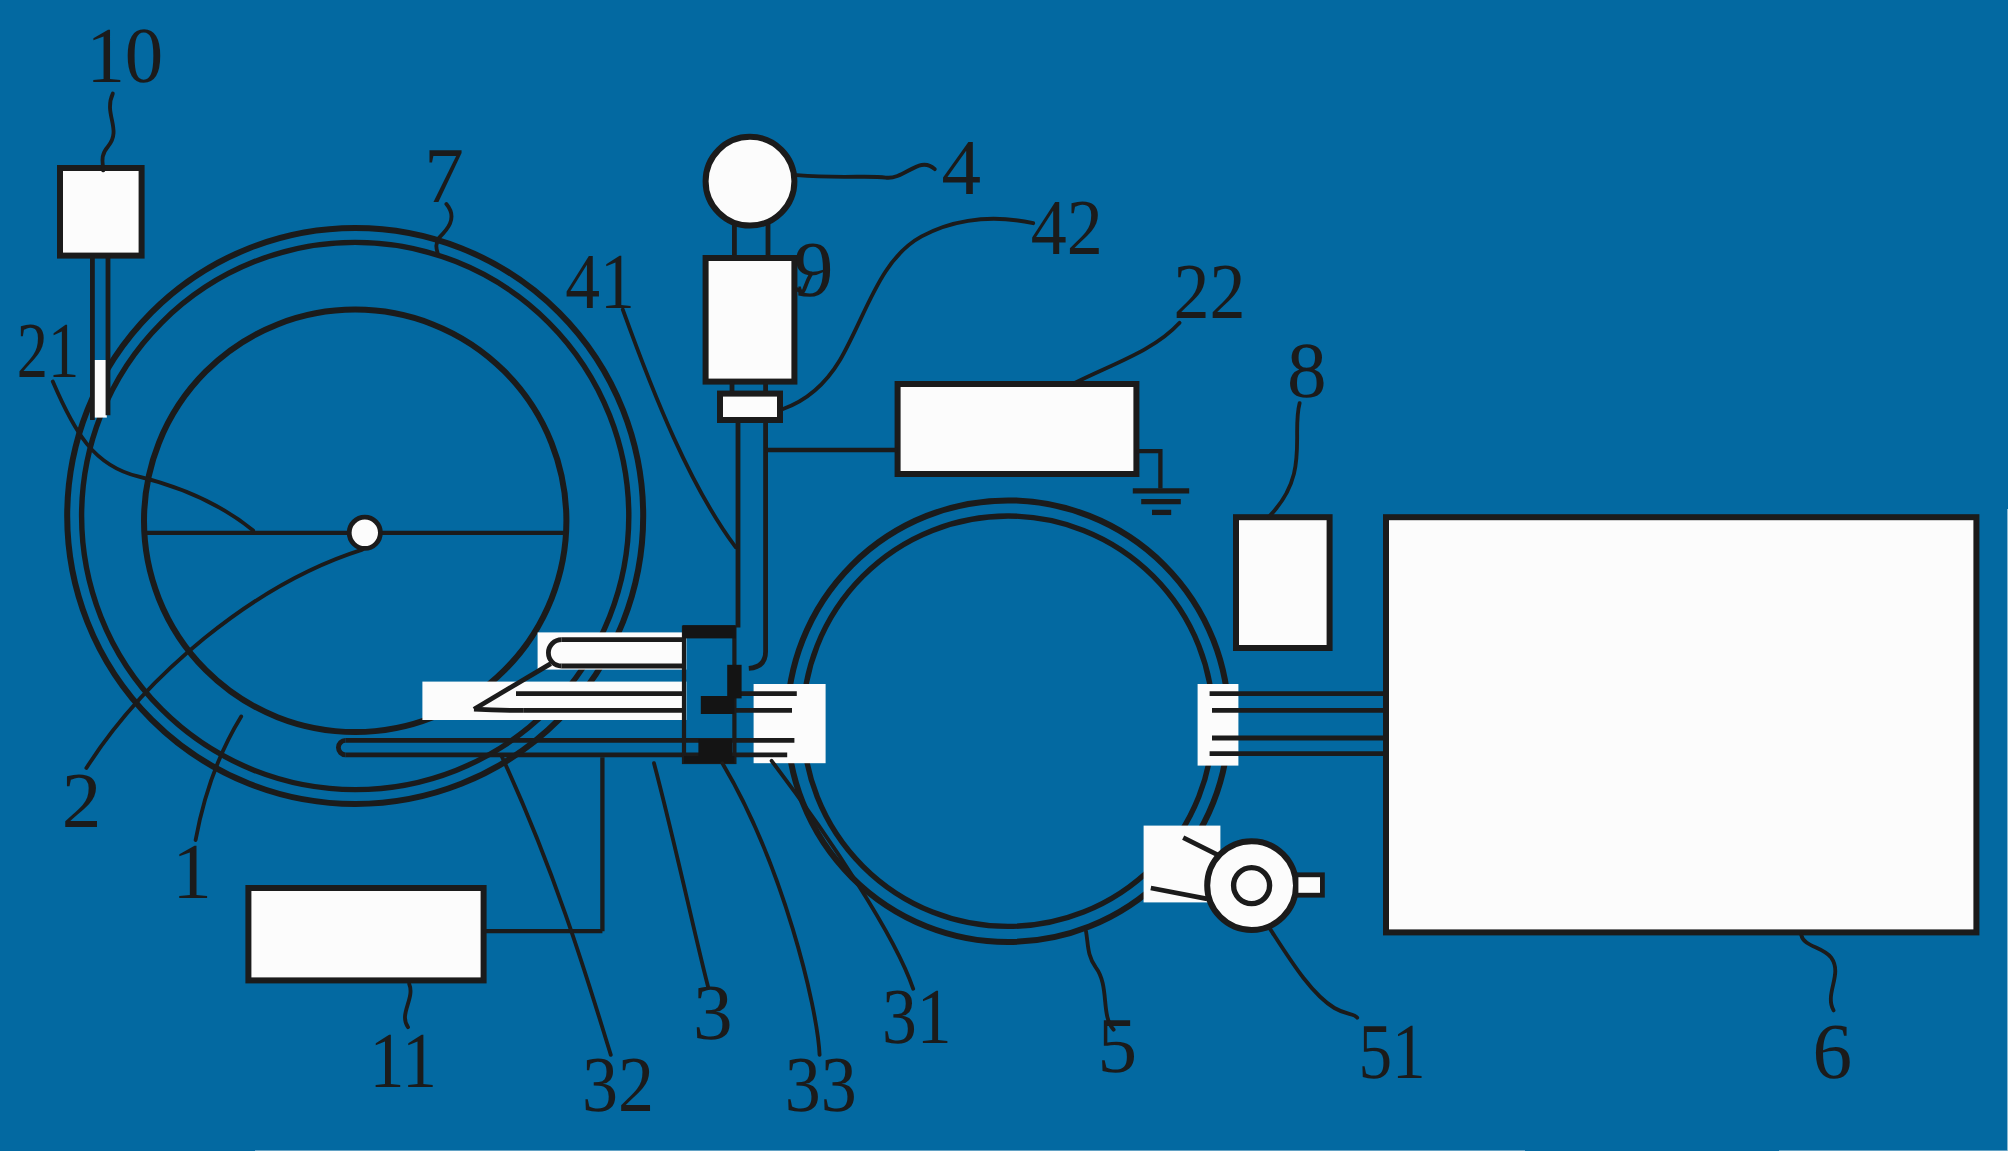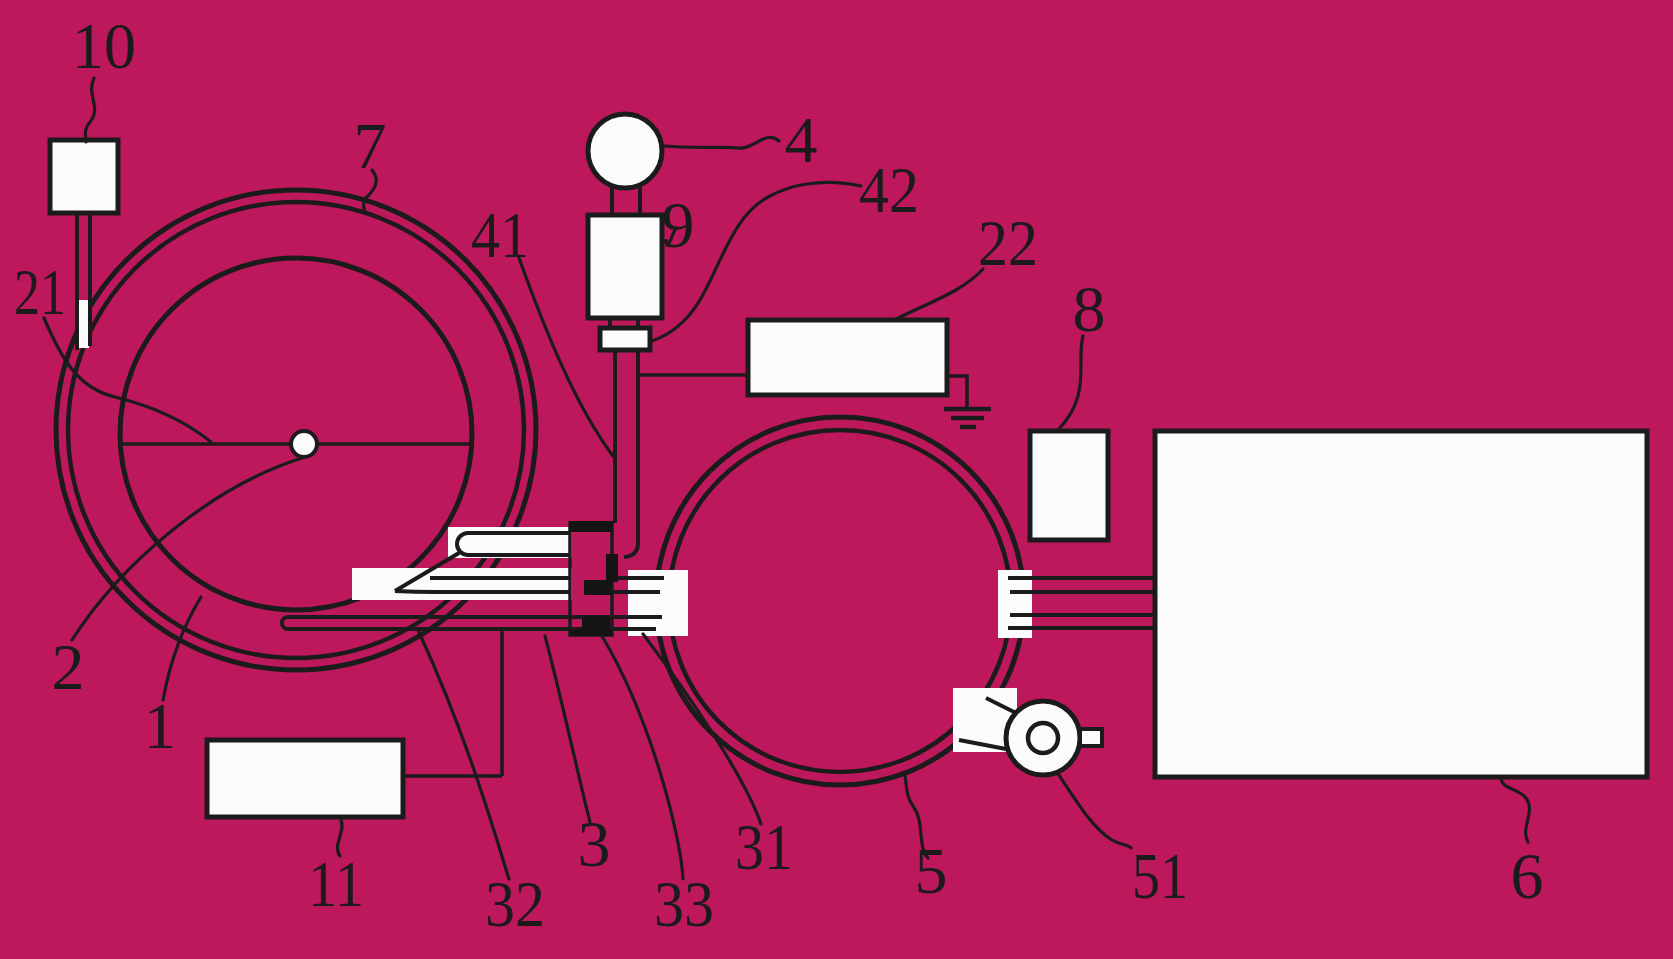--- a/index.html
+++ b/index.html
@@ -1,17 +1,17 @@
 <!DOCTYPE html>
 <html><head>
 <meta charset="utf-8">
 <style>
   html,body{margin:0;padding:0;background:#ffffff;}
   .stage{
-    position:relative;width:1673px;height:959px;background:#be185d;
+    position:relative;width:1673px;height:959px;background:#0369a1;
     font-family:"Liberation Serif", serif;overflow:hidden;text-decoration:underline;
   }
   svg{display:block;}
   .ref-num{
     font-family:"Liberation Serif", serif;
     font-size:66px;
     fill:#1b1b1b;
   }
 </style>
 </head>

